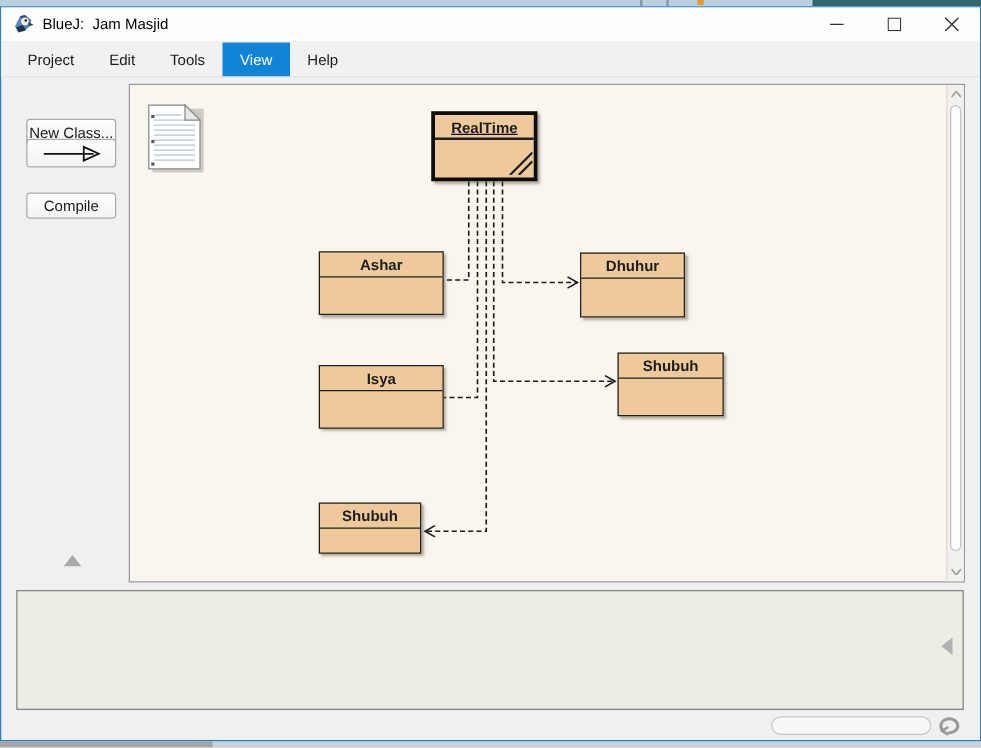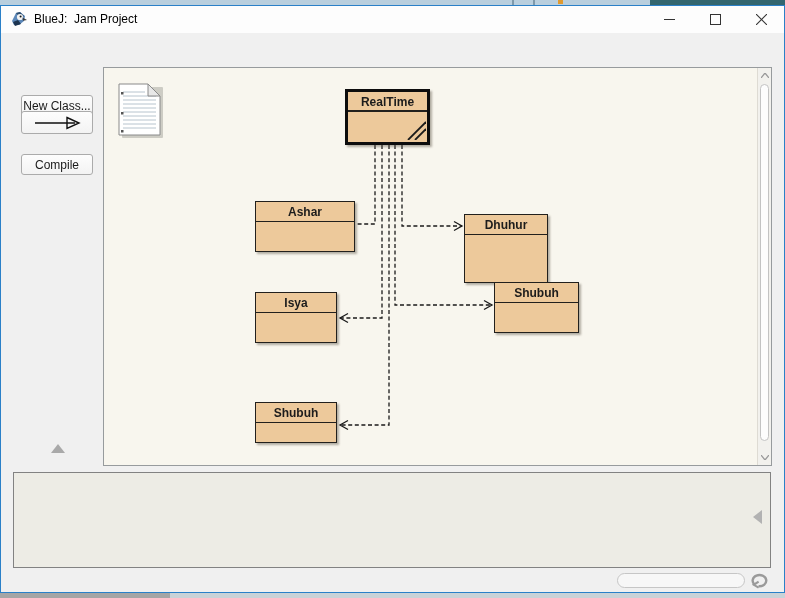--- a/index.html
+++ b/index.html
@@ -100,41 +100,48 @@
 
     <div class="titlebar">
       <svg class="app-icon" viewBox="0 0 17 17">
         <polygon points="1,10 5,2 9,1 14,5 13,10 8,14 3,14" fill="#5b87b8"></polygon>
         <polygon points="5,2 9,1 13,5 9,7" fill="#2f4e6e"></polygon>
         <circle cx="9" cy="6" r="3.1" fill="#f2f2f2"></circle>
         <circle cx="9.6" cy="5.4" r="1" fill="#111"></circle>
         <polygon points="11.5,6.5 16,9 12,9.8" fill="#3a3a3a"></polygon>
         <polygon points="2,11 7,9 10,13 4,15" fill="#1d3550"></polygon>
       </svg>
-      <span class="title-text">BlueJ:  Jam Project</span>
+      <span class="title-text">BlueJ:  Jam Masjid</span>
       <div class="win-controls">
         <div class="win-btn">
           <svg width="11" height="11">
               <line x1="0" y1="5.5" x2="11" y2="5.5" stroke="#333" stroke-width="1"></line>
             </svg>
         </div>
         <div class="win-btn">
           <svg width="11" height="11">
               <rect x="0.5" y="0.5" width="10" height="10" fill="none" stroke="#333" stroke-width="1"></rect>
             </svg>
         </div>
         <div class="win-btn">
           <svg width="11" height="11">
               <line x1="0" y1="0" x2="11" y2="11" stroke="#333" stroke-width="1.1"></line>
               <line x1="11" y1="0" x2="0" y2="11" stroke="#333" stroke-width="1.1"></line>
             </svg>
         </div>
       </div>
     </div>
 
+    <div class="menubar">
+        <div class="menu-item">Project</div>
+        <div class="menu-item">Edit</div>
+        <div class="menu-item">Tools</div>
+        <div class="menu-item active">View</div>
+        <div class="menu-item">Help</div>
+      </div>
 
     <button class="tool-btn btn-newclass">New Class...</button>
     <button class="tool-btn btn-arrow">
       <svg width="52" height="14" viewBox="0 0 52 14">
         <line x1="4" y1="7" x2="44" y2="7" stroke="#111" stroke-width="1.4"></line>
         <polygon points="36,1.5 48,7 36,12.5" fill="none" stroke="#111" stroke-width="1.4"></polygon>
       </svg>
     </button>
     <button class="tool-btn btn-compile">Compile</button>
     <div class="bench-expander"></div>
@@ -168,38 +175,38 @@
           <line x1="6" y1="41" x2="39" y2="41"></line>
             <line x1="6" y1="45" x2="39" y2="45"></line>
         </g>
         <polygon points="31,1 43,13 31,13" fill="#e8e8e8" stroke="#8a8a8a" stroke-width="1"></polygon>
         <rect x="4" y="9" width="2.5" height="2.5" fill="#555"></rect>
         <rect x="4" y="29" width="2.5" height="2.5" fill="#555"></rect>
         <rect x="4" y="47" width="2.5" height="2.5" fill="#555"></rect>
       </svg>
 
       <div id="class-layer">
-          <div class="class-box selected" style="left: 241px; top: 21px; width: 85px; height: 56px;">
+          <div class="class-box selected" style="left: 241px; top: 21px; width: 85px; height: 56px; text-decoration: underline;">
             <span class="class-title">RealTime</span>
             <div class="class-body">
               <svg class="stripe-corner" width="20" height="20">
                 <line x1="2" y1="20" x2="20" y2="2" stroke="#1a1a1a" stroke-width="1.8"></line>
                 <line x1="9" y1="20" x2="20" y2="9" stroke="#1a1a1a" stroke-width="1.8"></line>
               </svg>
             </div>
           </div>
           <div class="class-box" style="left: 151px; top: 133px; width: 100px; height: 51px;">
             <span class="class-title">Ashar</span>
             <div class="class-body"></div>
           </div>
-          <div class="class-box" style="left: 360px; top: 146px; width: 84px; height: 69px;">
+          <div class="class-box" style="left: 360px; top: 134px; width: 84px; height: 52px;">
             <span class="class-title">Dhuhur</span>
             <div class="class-body"></div>
           </div>
-          <div class="class-box" style="left: 151px; top: 224px; width: 82px; height: 51px;">
+          <div class="class-box" style="left: 151px; top: 224px; width: 100px; height: 51px;">
             <span class="class-title">Isya</span>
             <div class="class-body"></div>
           </div>
           <div class="class-box" style="left: 390px; top: 214px; width: 85px; height: 51px;">
             <span class="class-title">Shubuh</span>
             <div class="class-body"></div>
           </div>
           <div class="class-box" style="left: 151px; top: 334px; width: 82px; height: 41px;">
             <span class="class-title">Shubuh</span>
             <div class="class-body"></div>

